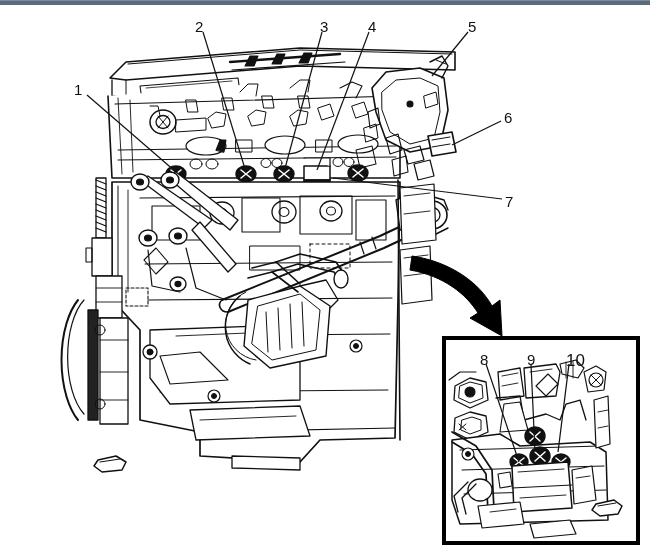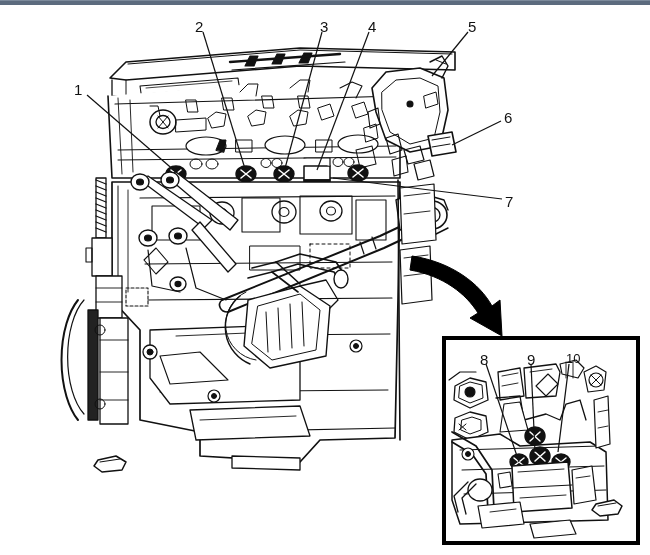--- a/index.html
+++ b/index.html
@@ -4,21 +4,21 @@
 <style>
   html,body{margin:0;padding:0;background:#ffffff;}
   body{width:650px;height:555px;position:relative;overflow:hidden;
        font-family:"Liberation Sans", sans-serif;}
   #stage{position:absolute;left:0;top:0;width:650px;height:555px;background:#fff;}
   .topbar{position:absolute;left:0;top:0;width:650px;height:5px;background:#5c6b7e;}
   .topbar .hl{position:absolute;left:0;top:0;width:100%;height:1px;background:#7c8a9b;}
   svg.layer{position:absolute;left:0;top:0;width:650px;height:555px;}
   .callout{position:absolute;font-size:15px;color:#111;font-family:"Liberation Sans", sans-serif;
            line-height:1;letter-spacing:0;}
-  .callout.small{font-size:13px;}
+  .callout.small{font-size:17px;}
 </style>
 </head>
 <body>
 
 <div id="stage">
 
   <div class="topbar">
     <div class="hl"></div>
   </div>
 

